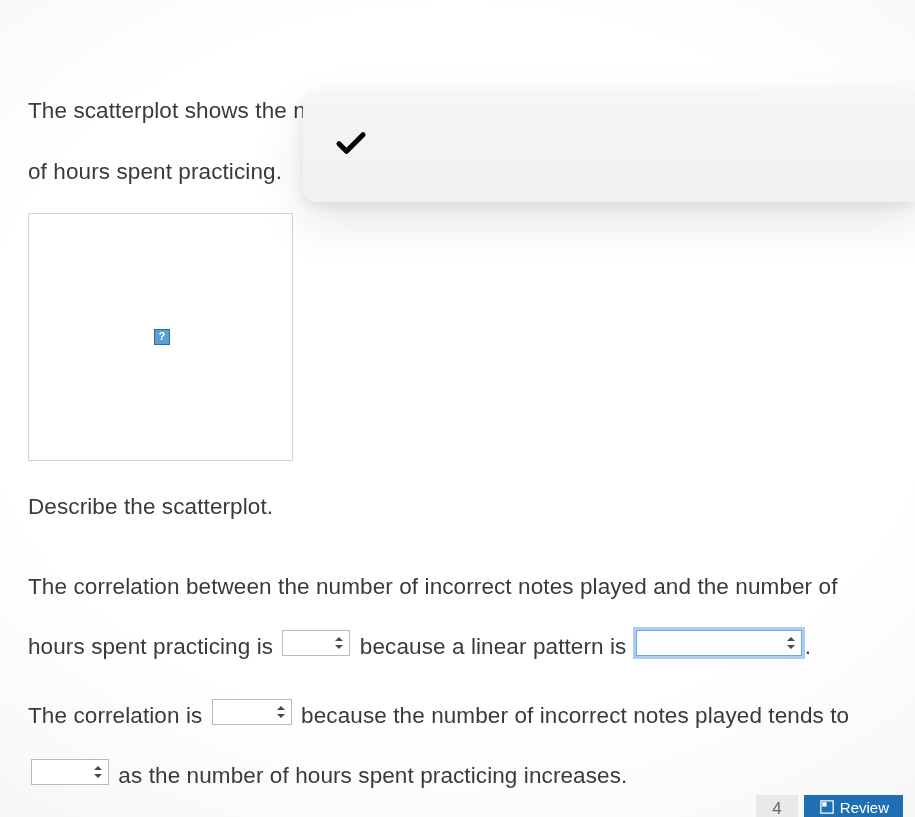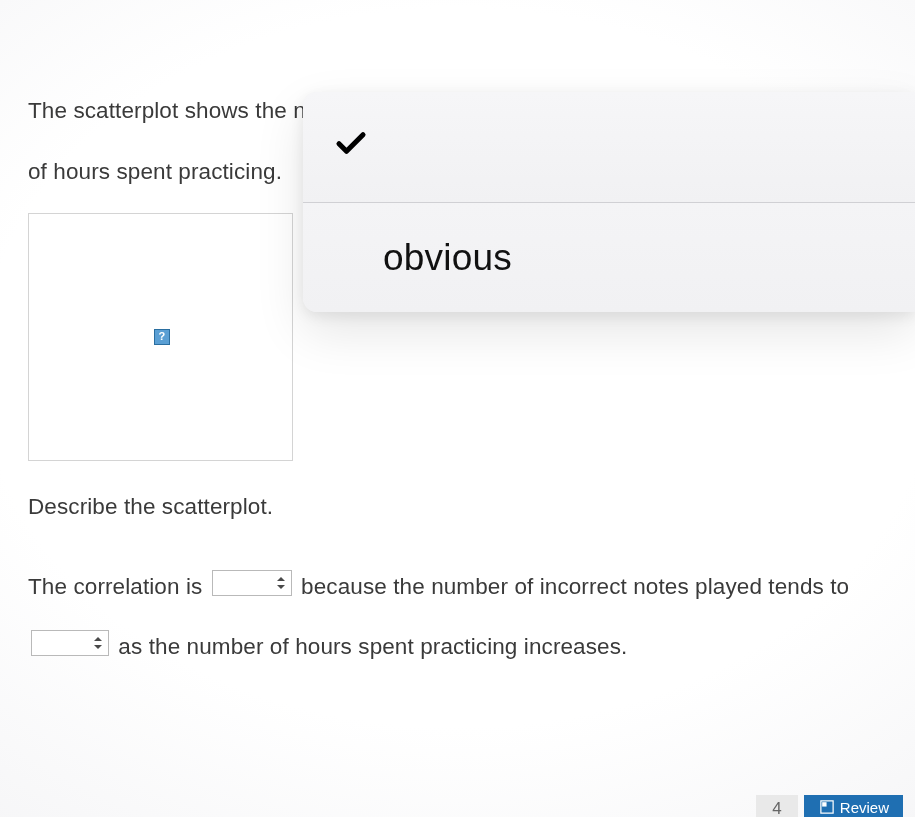--- a/index.html
+++ b/index.html
@@ -156,20 +156,30 @@
   <p class="para intro">The scatterplot shows the number of incorrect notes played compared to the number of hours spent practicing.</p>
 
   <div class="image-box">
     <div class="missing-img">
       <span>?</span>
     </div>
   </div>
 
   <p class="prompt">Describe the scatterplot.</p>
 
+  <p class="para fill">
+    <span>The correlation between the number of incorrect notes played and the number of hours spent practicing is</span>
+    <span class="sel small">
+      <span class="chev"></span>
+    </span>
+    <span>because a linear pattern is</span>
+    <span class="sel big focused">
+      <span class="chev"></span>
+    </span><span>.</span>
+  </p>
 
   <p class="para fill">
     <span>The correlation is</span>
     <span class="sel med">
       <span class="chev"></span>
     </span>
     <span>because the number of incorrect notes played tends to</span>
     <span class="sel medsm">
       <span class="chev"></span>
     </span>
@@ -180,23 +190,20 @@
 
 <div class="dropdown">
   <div class="dd-item">
     <span class="check">
       <svg viewBox="0 0 24 24" width="36" height="36">
           <path d="M4 12.5l5 5L20 6.5" fill="none" stroke="#000" stroke-width="3.4" stroke-linecap="round" stroke-linejoin="round"></path>
         </svg>
     </span>
     <span></span>
   </div>
-  <div class="dd-item">
-    <span>obvious</span>
-  </div>
 </div>
 
 <div class="footer-ctrls">
   <div class="page-badge">
     <span>4</span>
   </div>
   <div class="review-btn">
     <svg class="flag" viewBox="0 0 16 16">
       <rect x="1" y="1" width="14" height="14" fill="none" stroke="#fff" stroke-width="1.4"></rect>
       <rect x="2.5" y="2.5" width="5" height="5" fill="#fff"></rect>

